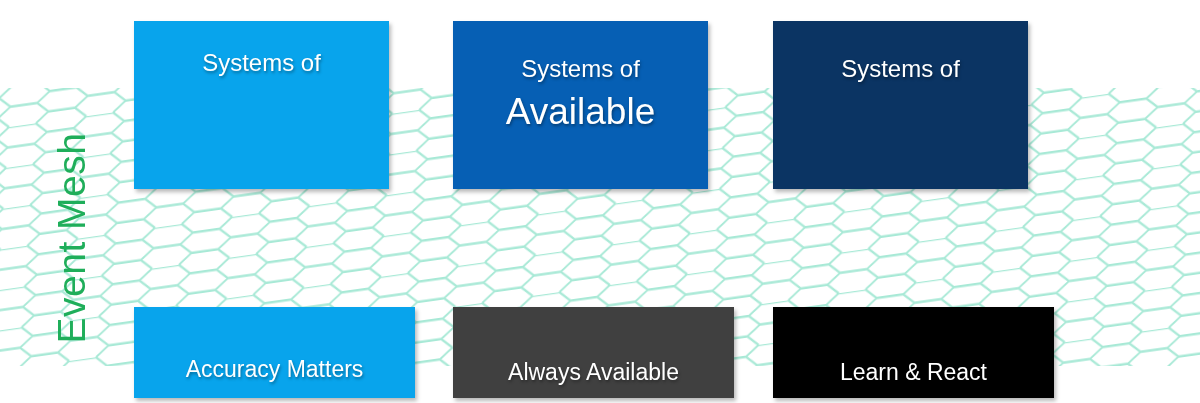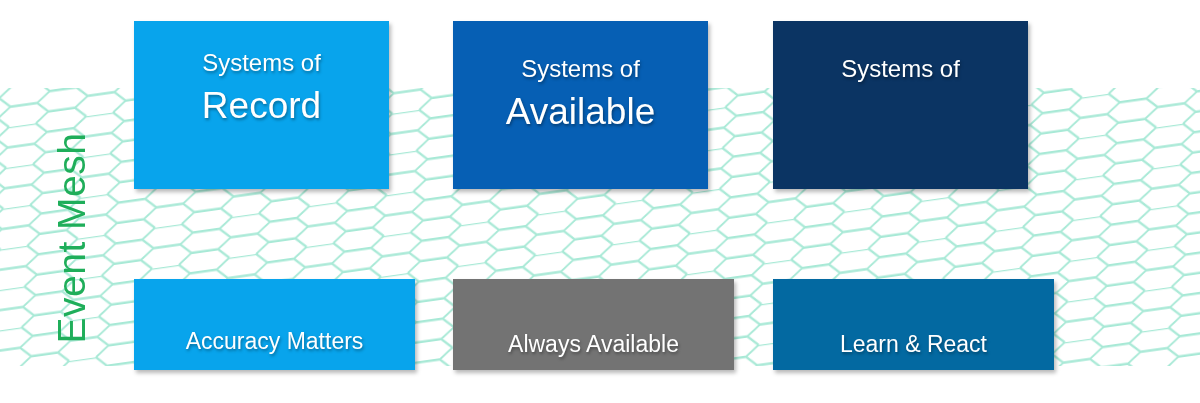--- a/index.html
+++ b/index.html
@@ -40,21 +40,21 @@
       color: #ffffff;
       text-align: center;
       text-shadow: 1px 2px 3px rgba(0,0,0,0.35);
     }
     .box.top {
       top: 21px;
       height: 168px;
       width: 255px;
     }
     .box.bottom {
-      top: 279px;
+      top: 307px;
       height: 91px;
       width: 281px;
     }
     .col-0 { left: 134px; }
     .col-1 { left: 453px; }
     .col-2 { left: 773px; }
     .small-line {
       position: absolute;
       left: 0;
       right: 0;
@@ -90,31 +90,30 @@
       </pattern>
     </defs>
     <rect x="0" y="0" width="1200" height="278" fill="url(#hex)"></rect>
   </svg>
 </div>
 
 <div class="mesh-label">Event Mesh</div>
 
 <div class="box top col-0" style="background:#08a4ec">
   <div class="small-line">Systems of</div>
-  <div class="big-line">Record</div>
 </div>
 <div class="box top col-1" style="background:#065fb4">
   <div class="small-line">Systems of</div>
   <div class="big-line">Available</div>
 </div>
 <div class="box top col-2" style="background:#0b3463">
   <div class="small-line">Systems of</div>
 </div>
 
 <div class="box bottom col-0" style="background:#08a4ec">
   <div class="trait">Accuracy Matters</div>
 </div>
-<div class="box bottom col-1" style="background:#737373">
+<div class="box bottom col-1" style="background:#404040">
   <div class="trait">Always Available</div>
 </div>
-<div class="box bottom col-2" style="background:#0369a1">
+<div class="box bottom col-2" style="background:#000000">
   <div class="trait">Learn &amp; React</div>
 </div>
 
 </body></html>

